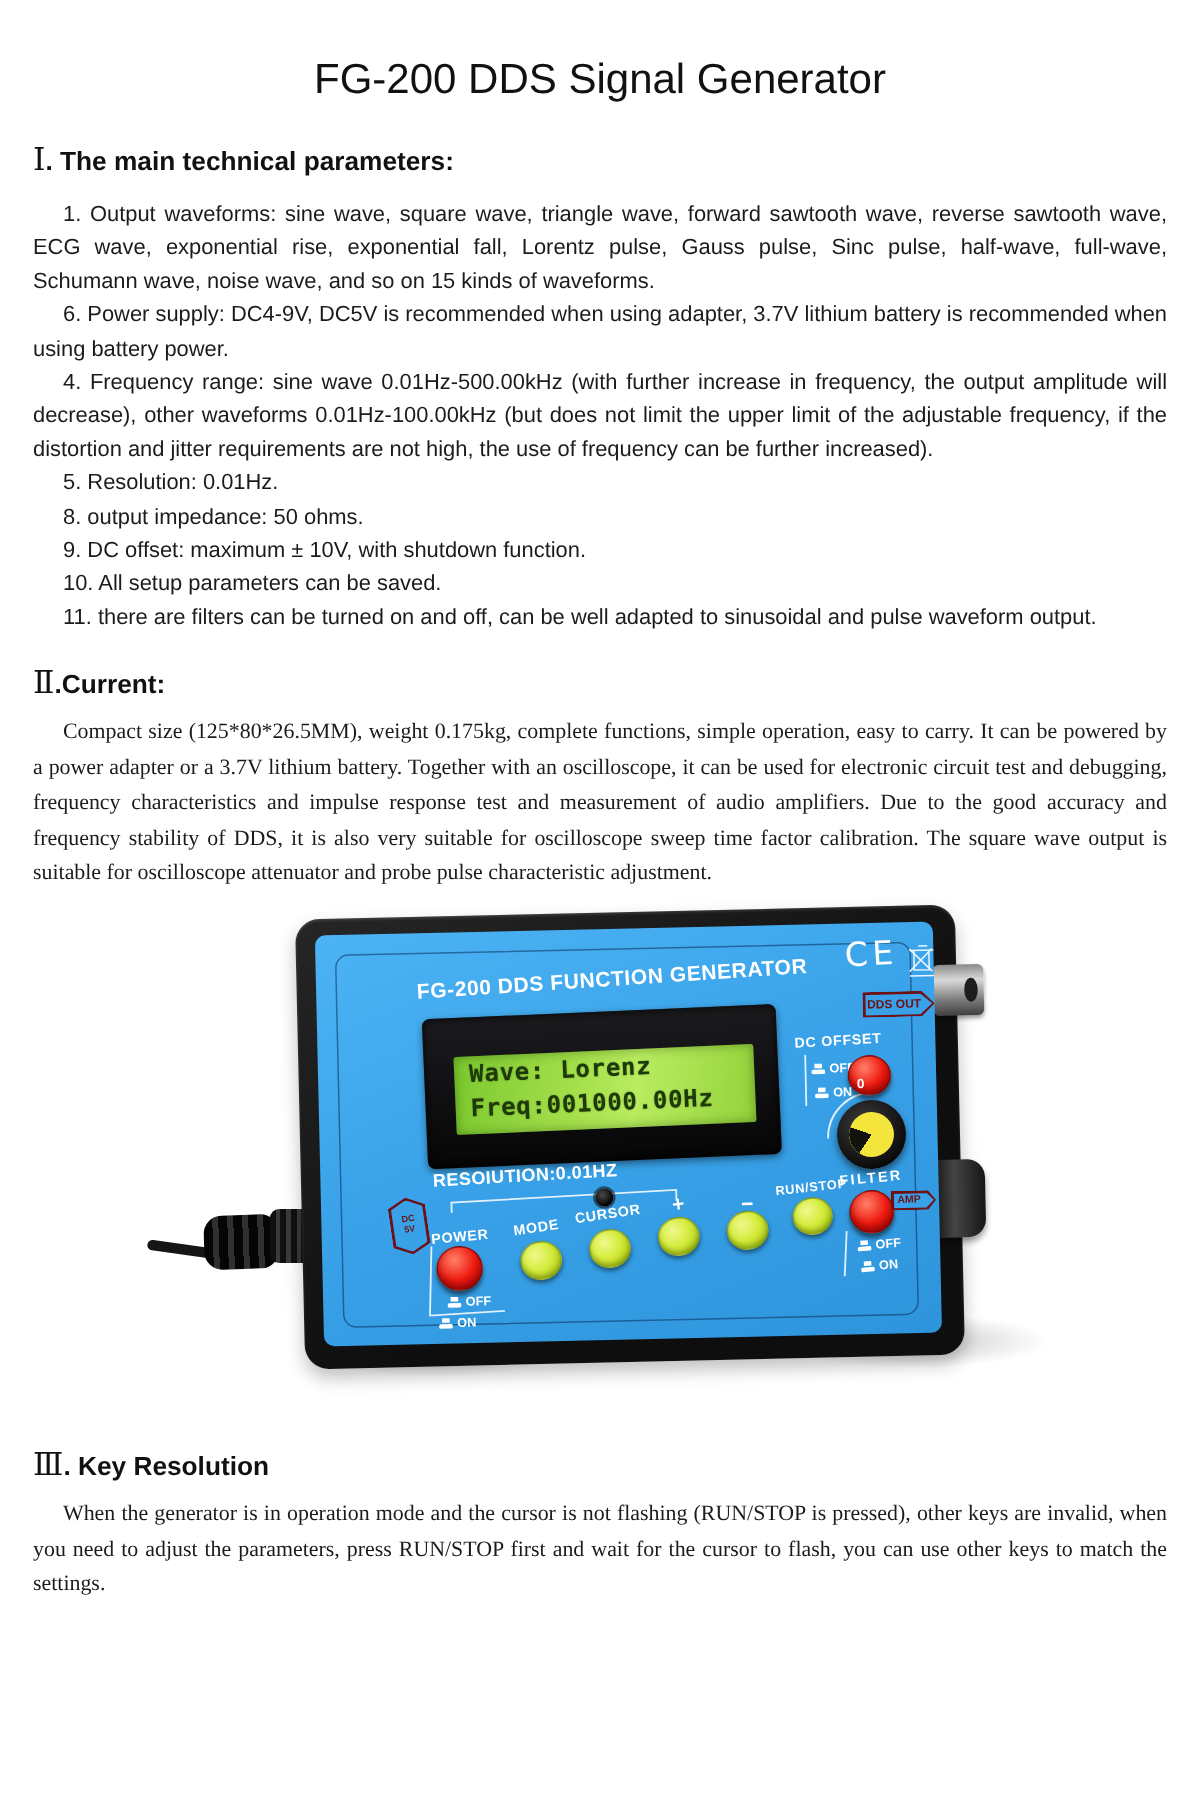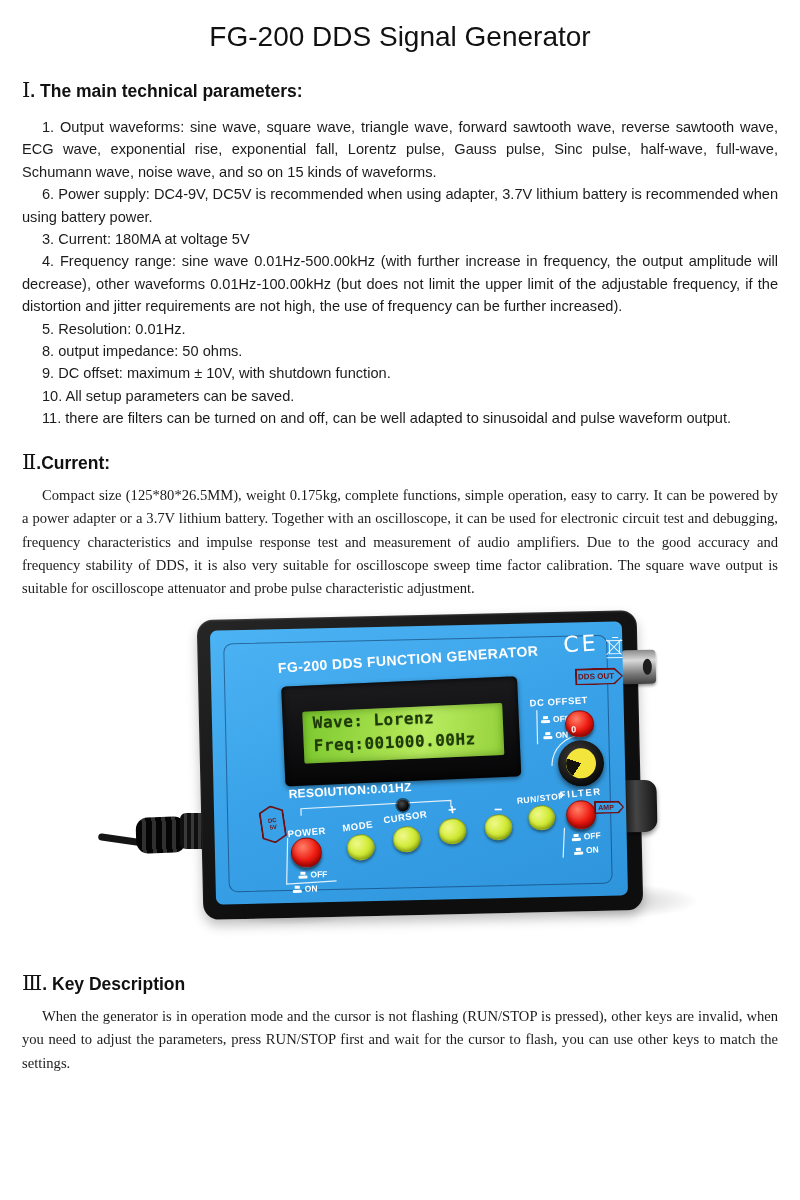--- a/index.html
+++ b/index.html
@@ -1,17 +1,17 @@
 <!DOCTYPE html>
 <html><head>
 <meta charset="utf-8">
 <style>
   html,body{margin:0;padding:0;background:#fff;}
   body{width:800px;height:1200px;font-family:"Liberation Sans",sans-serif;color:#1b1b1b;overflow:hidden;}
-  .page{padding:10px 22px 0 22px;position:relative;}
+  .page{padding:26px 22px 0 22px;position:relative;}
   h1.title{font-size:28px;font-weight:500;text-align:center;margin:10px 0 0 0;line-height:34px;color:#111;}
   .sec-h{display:flex;align-items:baseline;margin:0;}
   .sec-h .numeral{font-family:"DejaVu Serif","DejaVu Sans",serif;font-size:21px;font-weight:400;color:#111;}
   .sec-h .sec-title{font-size:17.5px;font-weight:700;color:#111;text-align:center;}
   .sec1h{margin-top:24px;margin-bottom:14px;}
   .sec2h{margin-top:20px;margin-bottom:10px;}
   .sec3h{margin-top:38px;margin-bottom:10px;}
   p.item{margin:0;font-size:14.6px;line-height:22.4px;text-align:justify;text-indent:20px;}
   p.bodypar{margin:0;font-size:14.6px;line-height:23.4px;text-align:justify;text-indent:20px;font-family:Liberation Serif, serif;}
 
@@ -112,21 +112,20 @@
 <div class="page">
 
   <h1 class="title">FG-200 DDS Signal Generator</h1>
 
   <div class="sec-h sec1h">
     <span class="numeral">Ⅰ</span>
     <span class="sec-title">. The main technical parameters:</span>
   </div>
   <p class="item">1. Output waveforms: sine wave, square wave, triangle wave, forward sawtooth wave, reverse sawtooth wave, ECG wave, exponential rise, exponential fall, Lorentz pulse, Gauss pulse, Sinc pulse, half-wave, full-wave, Schumann wave, noise wave, and so on 15 kinds of waveforms.</p>
   <p class="item">6. Power supply: DC4-9V, DC5V is recommended when using adapter, 3.7V lithium battery is recommended when using battery power.</p>
-  <p class="item">3. Current: 180MA at voltage 5V</p>
   <p class="item">4. Frequency range: sine wave 0.01Hz-500.00kHz (with further increase in frequency, the output amplitude will decrease), other waveforms 0.01Hz-100.00kHz (but does not limit the upper limit of the adjustable frequency, if the distortion and jitter requirements are not high, the use of frequency can be further increased).</p>
   <p class="item">5. Resolution: 0.01Hz.</p>
   <p class="item">8. output impedance: 50 ohms.</p>
   <p class="item">9. DC offset: maximum ± 10V, with shutdown function.</p>
   <p class="item">10. All setup parameters can be saved.</p>
   <p class="item">11. there are filters can be turned on and off, can be well adapted to sinusoidal and pulse waveform output.</p>
 
   <div class="sec-h sec2h">
     <span class="numeral">Ⅱ</span>
     <span class="sec-title">.Current:</span>
@@ -248,17 +247,17 @@
       </div>
       <div class="oo" style="left:372px;top:234px;transform:rotate(-3deg);">
         <span class="ico"></span>
         <span>ON</span>
       </div>
     </div>
   </div>
 
   <div class="sec-h sec3h">
     <span class="numeral">Ⅲ</span>
-    <span class="sec-title">. Key Description</span>
+    <span class="sec-title">. Key Resolution</span>
   </div>
   <p class="bodypar">When the generator is in operation mode and the cursor is not flashing (RUN/STOP is pressed), other keys are invalid, when you need to adjust the parameters, press RUN/STOP first and wait for the cursor to flash, you can use other keys to match the settings.</p>
 
 </div>
 
 </body></html>

